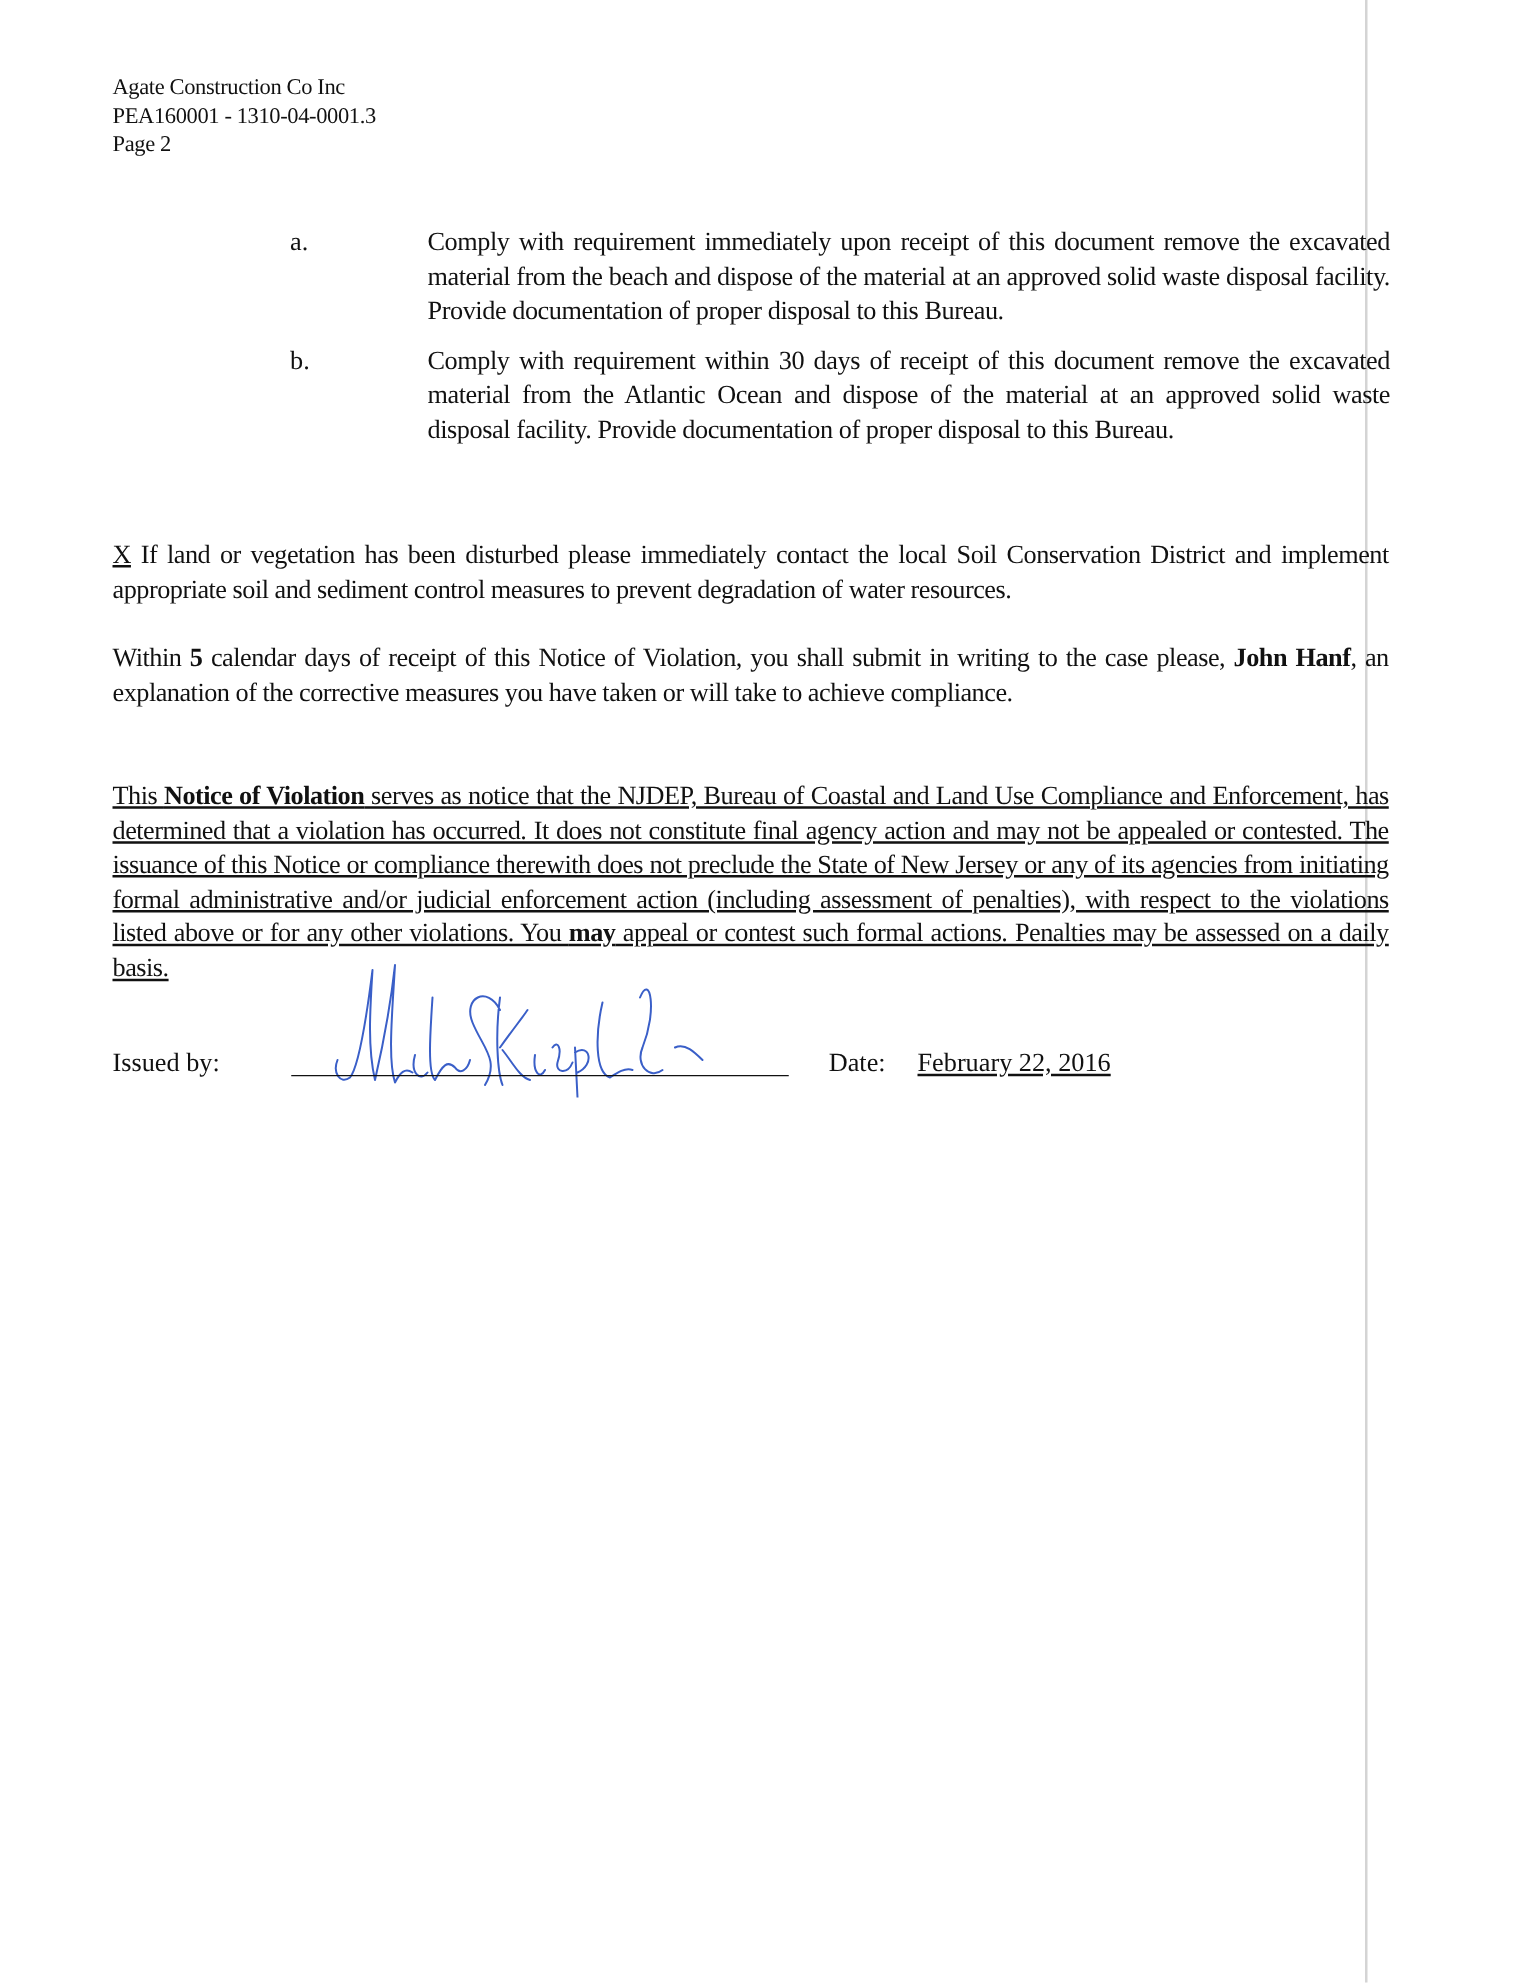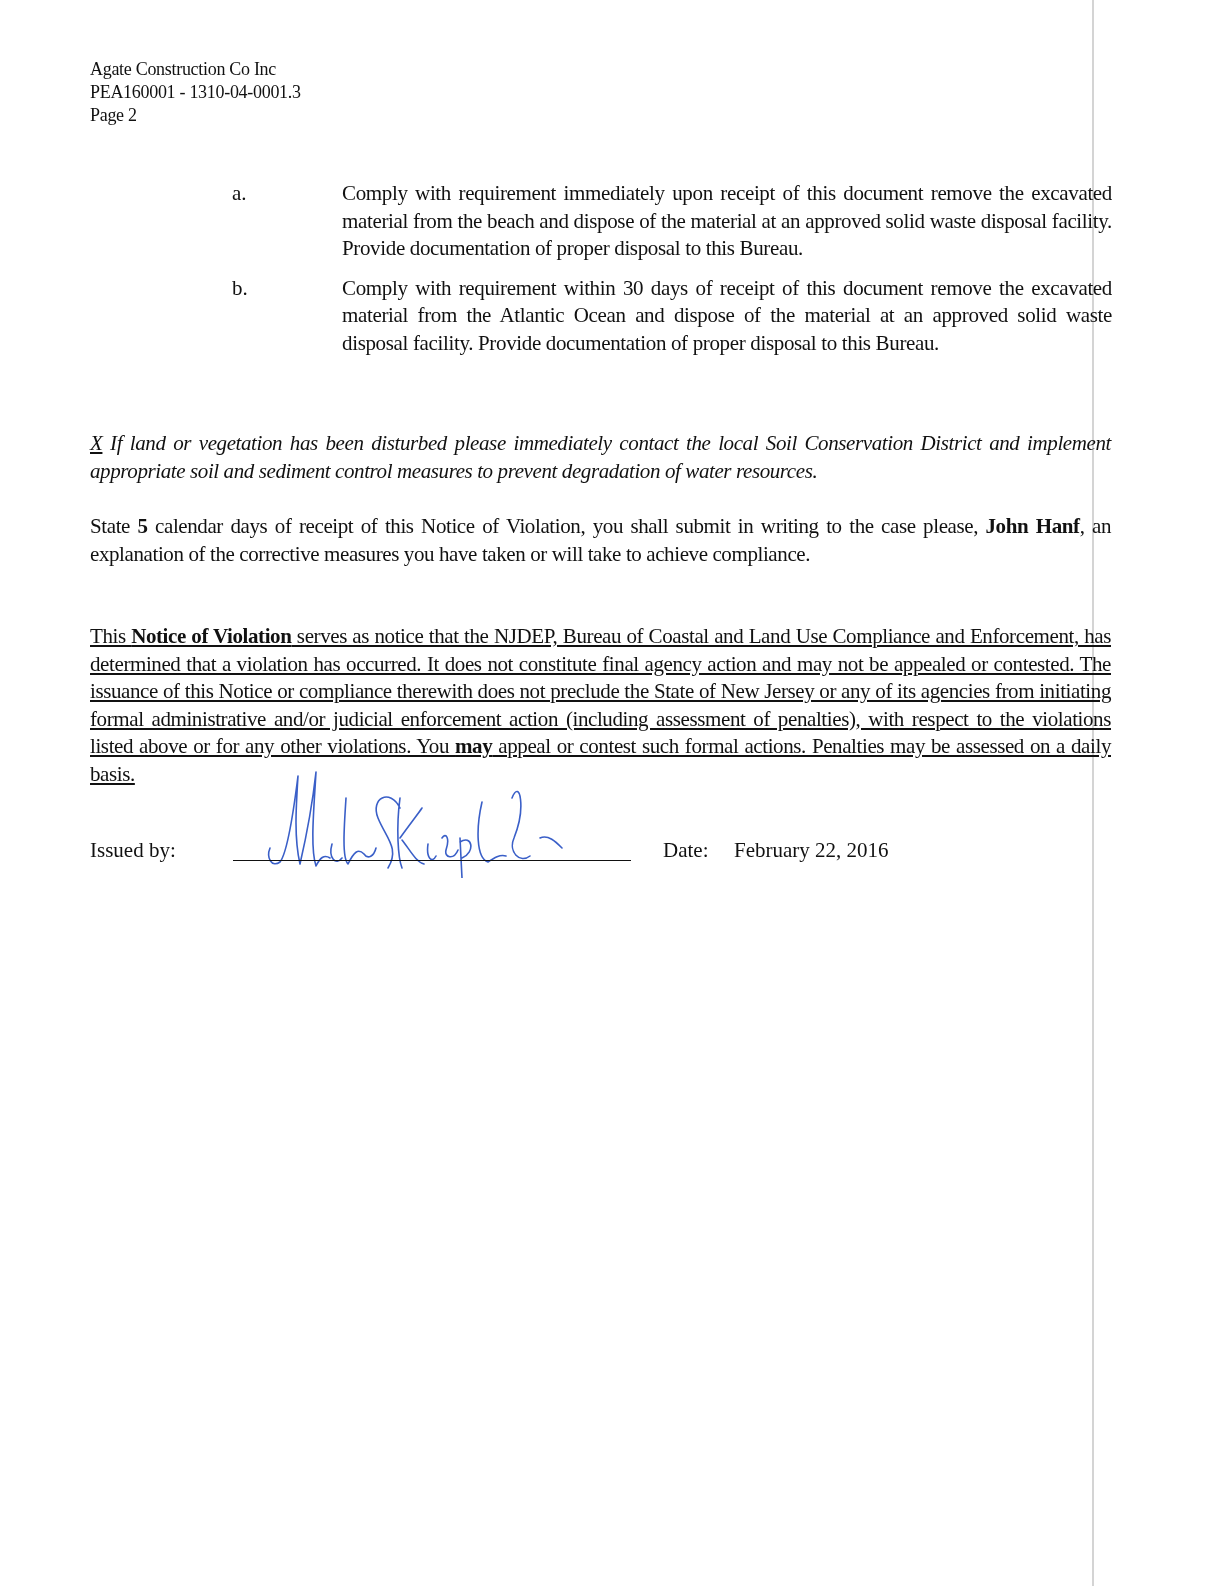--- a/index.html
+++ b/index.html
@@ -10,31 +10,31 @@
     .header { position: absolute; left: 90px; top: 58px; font-size: 18px; line-height: 23px; letter-spacing: -0.3px; }
     .header div { white-space: nowrap; }
 
     .list { position: absolute; left: 232px; top: 180px; width: 880px; }
     .item { position: relative; font-size: 21px; line-height: 27.5px; margin-bottom: 12px; }
     .item .marker { position: absolute; left: 0; top: 0; width: 40px; }
     .item .text { margin-left: 110px; text-align: justify; letter-spacing: -0.35px; }
 
     .block { position: absolute; left: 90px; width: 1021px; font-size: 21px; line-height: 27.5px;
              text-align: justify; letter-spacing: -0.4px; }
-    .italic { font-style: italic; }
+    .italic { }
     .xmark { text-decoration: underline; font-weight: normal; }
     .b { font-weight: bold; }
 
     .sign-row { position: absolute; left: 90px; top: 828px; width: 1021px; height: 70px; font-size: 21px; }
     .issued { position: absolute; left: 0; top: 10px; }
     .sig-line { position: absolute; left: 143px; top: 32px; width: 398px; height: 1px; background: #111; }
     .sig-name { position: absolute; left: 141px; top: 36px; white-space: nowrap; }
     .sig-svg { position: absolute; left: 160px; top: -60px; width: 340px; height: 110px; }
     .date-label { position: absolute; left: 573px; top: 10px; }
-    .date-val { position: absolute; left: 644px; top: 10px; }
+    .date-val { position: absolute; left: 644px; top: 10px; text-decoration: underline; }
   </style>
 </head>
 <body>
 
 <div class="page">
   <div class="edge"></div>
 
   <div class="header">
     <div>Agate Construction Co Inc</div>
     <div>PEA160001 - 1310-04-0001.3</div>
@@ -51,21 +51,21 @@
       <div class="text">Comply with requirement within 30 days of receipt of this document remove the excavated material from the Atlantic Ocean and dispose of the material at an approved solid waste disposal facility. Provide documentation of proper disposal to this Bureau.</div>
     </div>
   </div>
 
   <div class="block italic" style="top:430px;">
     <span class="xmark">X</span>
     <span>If land or vegetation has been disturbed please immediately contact the local Soil Conservation District and implement appropriate soil and sediment control measures to prevent degradation of water resources.</span>
   </div>
 
   <div class="block" style="top:513px;">
-    <span>State </span><span class="b">5</span><span> calendar days of receipt of this Notice of Violation, you shall submit in writing to the case please, </span><span class="b">John Hanf</span><span>, an explanation of the corrective measures you have taken or will take to achieve compliance.</span>
+    <span>Within </span><span class="b">5</span><span> calendar days of receipt of this Notice of Violation, you shall submit in writing to the case please, </span><span class="b">John Hanf</span><span>, an explanation of the corrective measures you have taken or will take to achieve compliance.</span>
   </div>
 
   <div class="block" style="top:623px;text-decoration:underline;">
     <span>This </span><span class="b">Notice of Violation</span><span> serves as notice that the NJDEP, Bureau of Coastal and Land Use Compliance and Enforcement, has determined that a violation has occurred.  It does not constitute final agency action and may not be appealed or contested. The issuance of this Notice or compliance therewith does not preclude the State of New Jersey or any of its agencies from initiating formal administrative and/or judicial enforcement action (including assessment of penalties), with respect to the violations listed above or for any other violations. You </span><span class="b">may</span><span> appeal or contest such formal actions. Penalties may be assessed on a daily basis.</span>
   </div>
 
   <div class="sign-row">
     <span class="issued">Issued by:</span>
     <svg class="sig-svg" viewBox="0 0 340 110" fill="none" stroke="#3a5fc8" stroke-width="1.6" stroke-linecap="round" stroke-linejoin="round">
       <path d="M20 80 C 16 90, 22 100, 30 94 C 38 84, 44 40, 48 8 C 46 40, 44 70, 50 96 C 56 70, 62 40, 66 4 C 64 40, 60 80, 66 98 C 70 90, 74 86, 80 90"></path>

